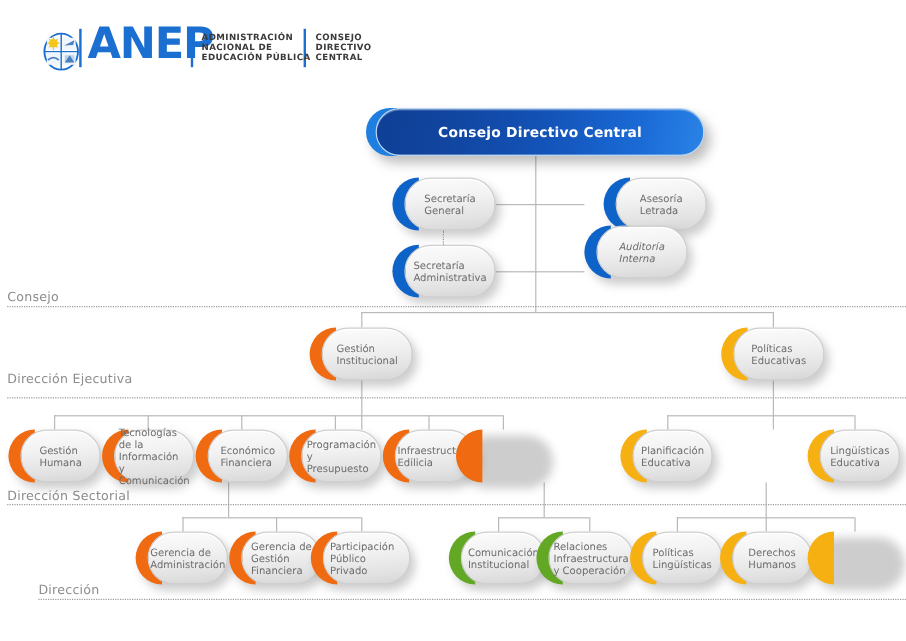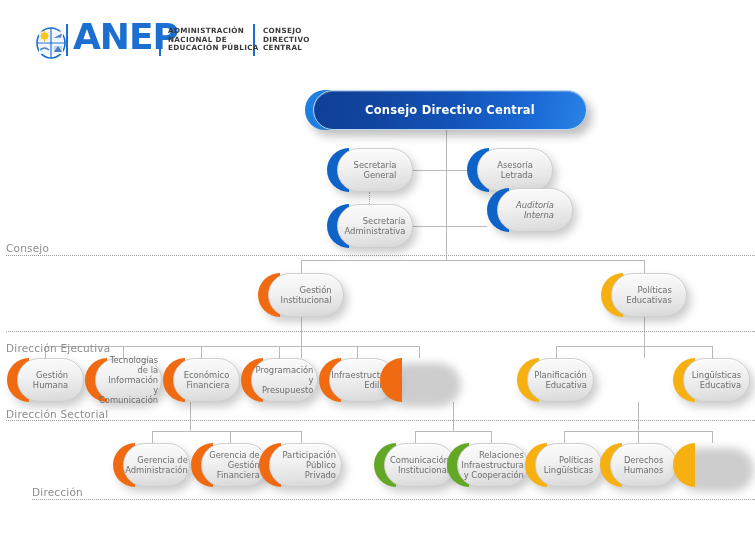--- a/index.html
+++ b/index.html
@@ -64,21 +64,21 @@
     position:absolute;left:10px;top:0;right:0;bottom:0;
     border-radius:999px;
     background:linear-gradient(175deg,#fcfcfc 0%,#f2f2f2 38%,#e2e2e2 78%,#d6d6d6 100%);
     border:1px solid #cfcfcf;
     box-sizing:border-box;
     display:flex;align-items:center;justify-content:center;
     box-shadow:inset 0 1px 0 #ffffff;
   }
   .node .label{
     font-size:8.4px;line-height:10.2px;color:#6d6d6d;
-    text-align:right;padding:0 5px;white-space:pre-line;
+    text-align:left;padding:0 5px;white-space:pre-line;
     font-family:"DejaVu Sans", sans-serif;
   }
 
   
   .root{position:absolute;}
   .root .shadow{
     position:absolute;left:5px;top:6px;right:-5px;bottom:-6px;
     border-radius:999px;background:rgba(70,70,70,0.35);filter:blur(5px);
   }
   .root .accent{
@@ -170,21 +170,21 @@
       <div class="ln v" style="left: 638px; top: 402px; height: 29px;"></div>
       <div class="ln h" style="left: 564px; top: 431px; width: 148px;"></div>
       <div class="ln v" style="left: 564px; top: 431px; height: 12px;"></div>
       <div class="ln v" style="left: 638px; top: 431px; height: 12px;"></div>
       <div class="ln v" style="left: 712px; top: 431px; height: 12px;"></div>
     </div>
 
   <div id="band-layer">
       <div class="band-label" style="left: 6px; top: 242px;">Consejo</div>
       <div class="band-rule" style="left: 6px; top: 255px; width: 749px;"></div>
-      <div class="band-label" style="left: 6px; top: 310px; margin-top: 32px;">Dirección Ejecutiva</div>
+      <div class="band-label" style="left: 6px; top: 310px;">Dirección Ejecutiva</div>
       <div class="band-rule" style="left: 6px; top: 331px; width: 749px;"></div>
       <div class="band-label" style="left: 6px; top: 408px;">Dirección Sectorial</div>
       <div class="band-rule" style="left: 6px; top: 420px; width: 749px;"></div>
       <div class="band-label" style="left: 32px; top: 486px;">Dirección</div>
       <div class="band-rule" style="left: 32px; top: 499px; width: 723px;"></div>
     </div>
 
   <div id="root-layer">
       <div class="root" style="left: 305px; top: 90px; width: 282px; height: 40px;">
         <div class="shadow"></div>
@@ -205,21 +205,21 @@
         </div>
       </div>
       <div class="node" style="left: 327px; top: 204px; width: 86px; height: 44px;">
         <div class="shadow"></div>
         <div class="accent" style="width: 22px; background: rgb(14, 99, 200);"></div>
         <div class="body">
           <div class="label">Secretaría
 Administrativa</div>
         </div>
       </div>
-      <div class="node" style="left: 467px; top: 148px; width: 86px; height: 44px;">
+      <div class="node" style="left: 503px; top: 148px; width: 86px; height: 44px;">
         <div class="shadow"></div>
         <div class="accent" style="width: 22px; background: rgb(14, 99, 200);"></div>
         <div class="body">
           <div class="label">Asesoría
 Letrada</div>
         </div>
       </div>
       <div class="node" style="left: 487px; top: 188px; width: 86px; height: 44px; font-style: italic;">
         <div class="shadow"></div>
         <div class="accent" style="width: 22px; background: rgb(14, 99, 200);"></div>

